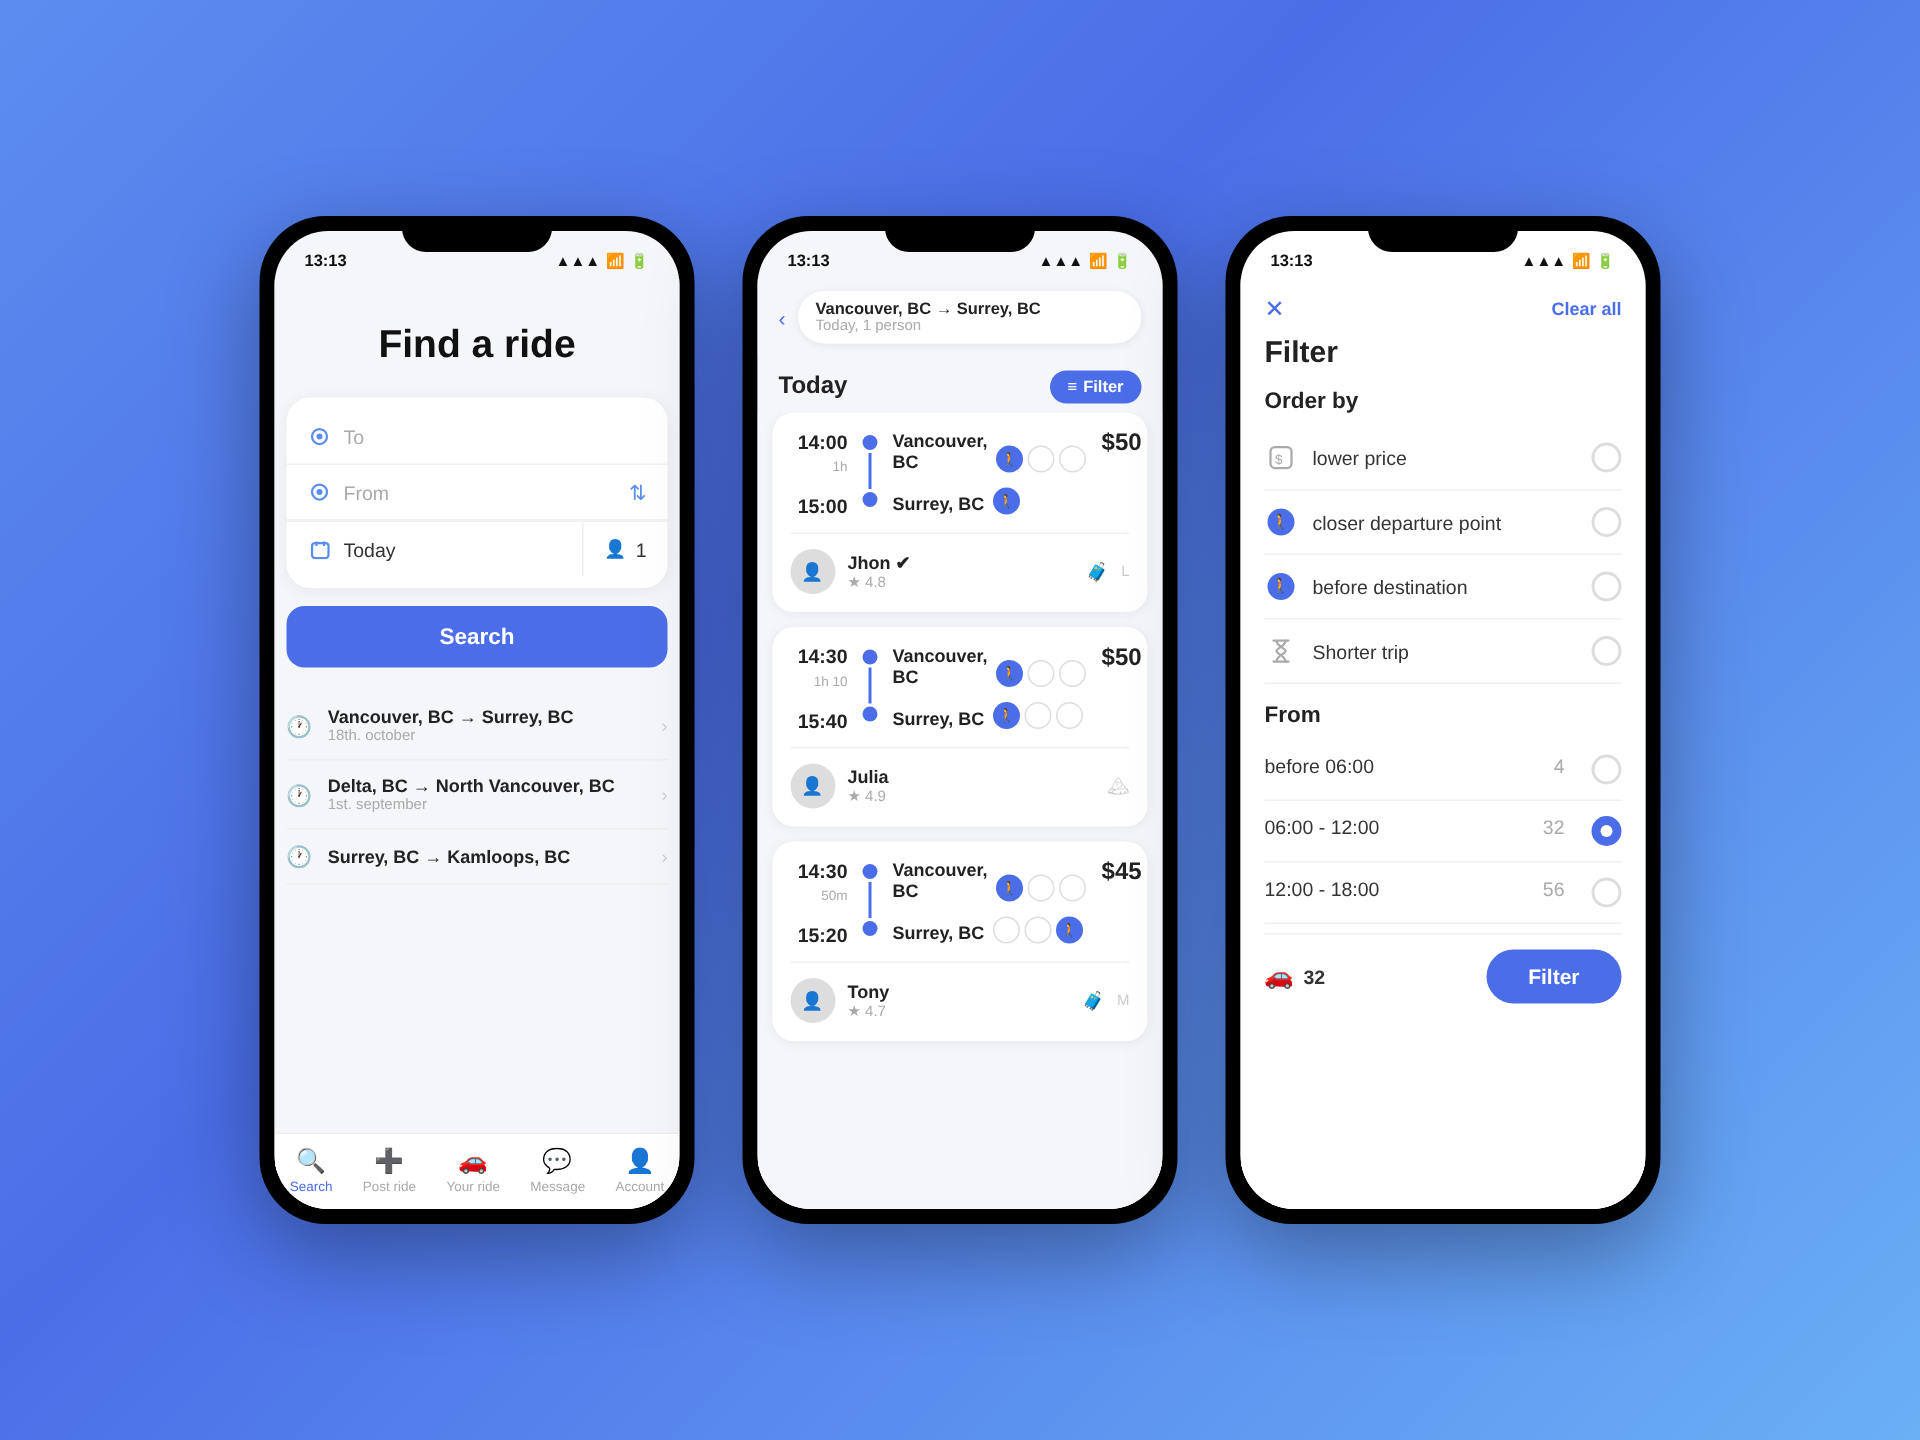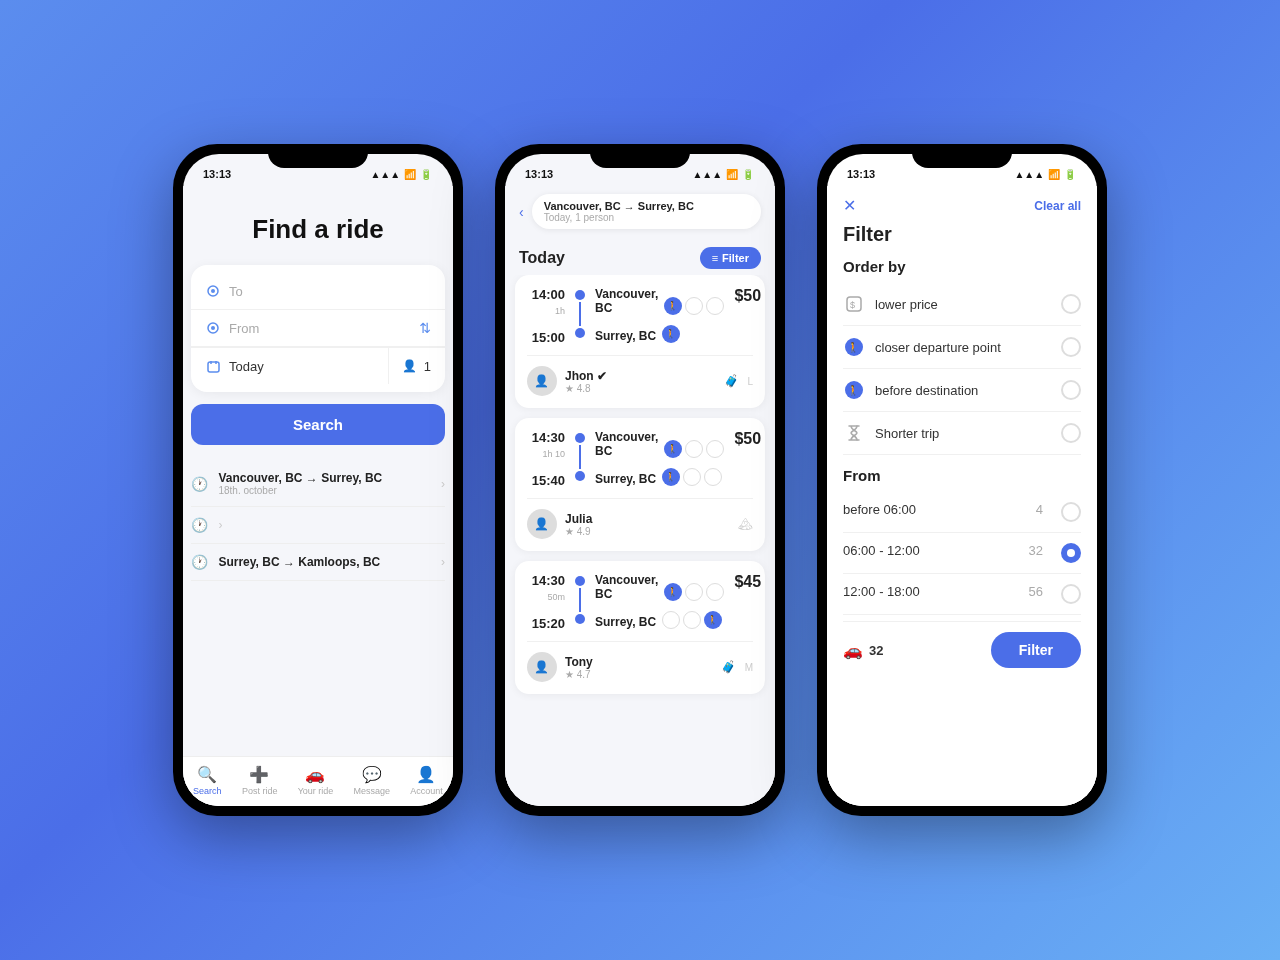--- a/index.html
+++ b/index.html
@@ -478,20 +478,24 @@
           <div class="recent-item">
             <span class="recent-icon">🕐</span>
             <div class="recent-text">
               <div class="recent-route">Vancouver, BC → Surrey, BC</div>
               <div class="recent-date">18th. october</div>
             </div>
             <span class="recent-arrow">›</span>
           </div>
           <div class="recent-item">
             <span class="recent-icon">🕐</span>
+            <div class="recent-text">
+              <div class="recent-route">Delta, BC → North Vancouver, BC</div>
+              <div class="recent-date">1st. september</div>
+            </div>
             <span class="recent-arrow">›</span>
           </div>
           <div class="recent-item">
             <span class="recent-icon">🕐</span>
             <div class="recent-text">
               <div class="recent-route">Surrey, BC → Kamloops, BC</div>
             </div>
             <span class="recent-arrow">›</span>
           </div>
         </div>

